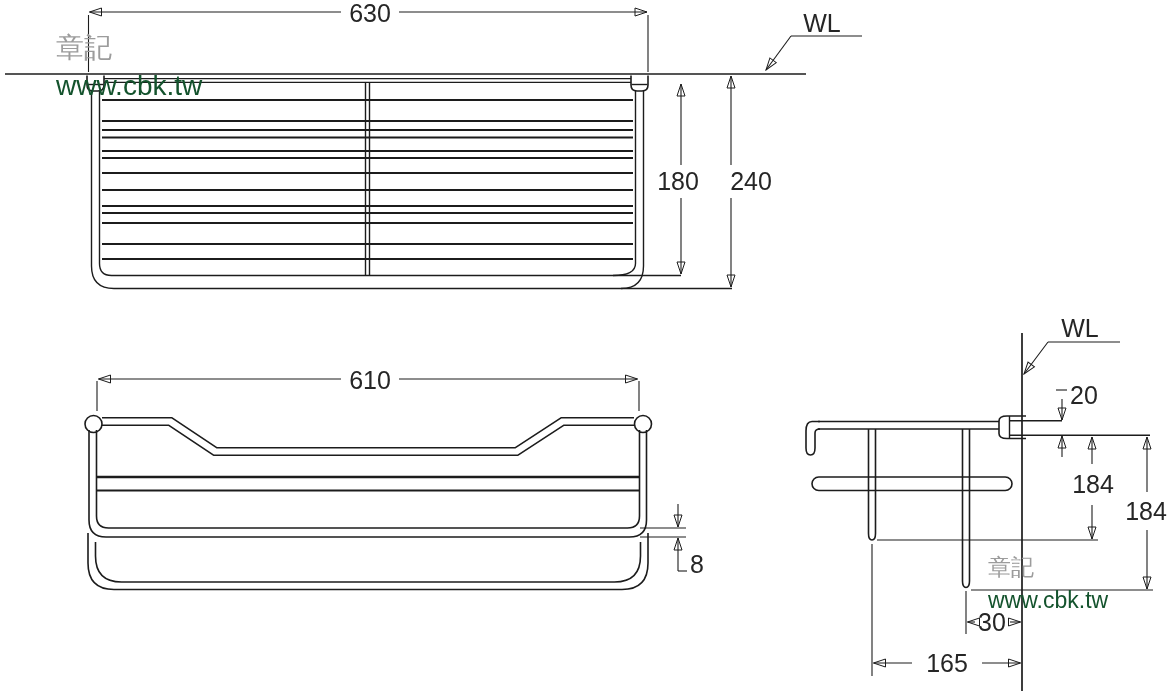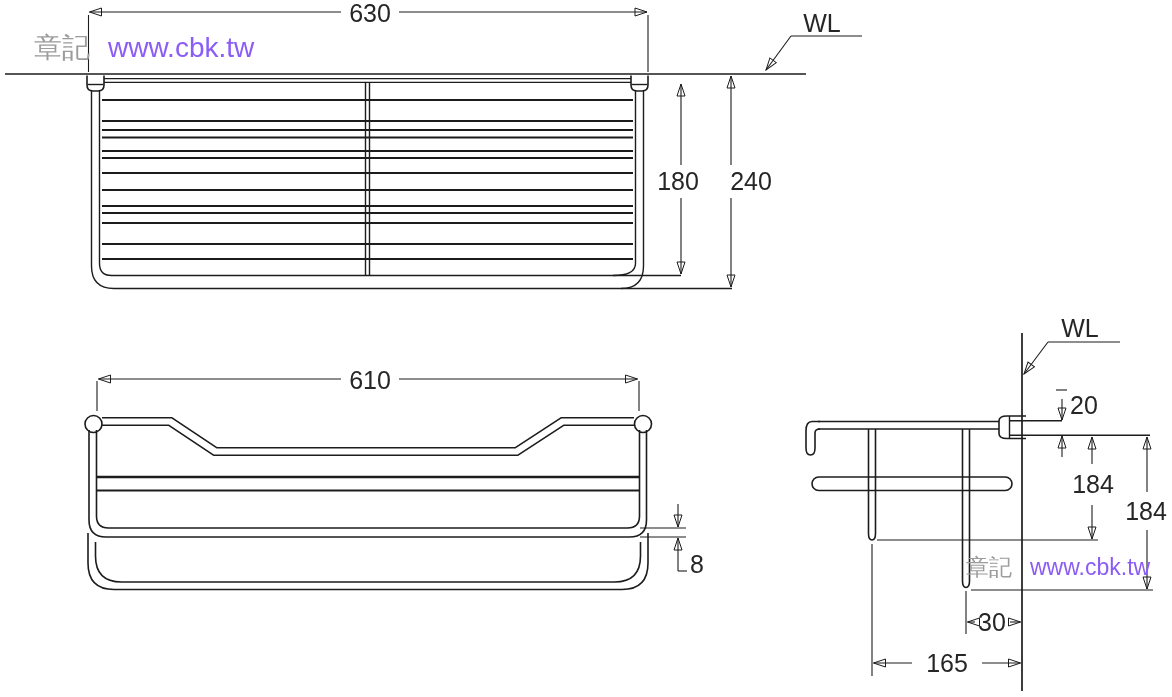--- a/index.html
+++ b/index.html
@@ -7,25 +7,25 @@
     position:relative;width:1172px;height:697px;background:#ffffff;overflow:hidden;
     font-family:"Liberation Sans", sans-serif;
   }
   #linework{position:absolute;left:0;top:0;}
   .lbl{
     position:absolute;transform:translate(-50%,-50%);
     color:#262626;font-size:25px;line-height:1;white-space:nowrap;
     font-family:"Liberation Sans", sans-serif;
   }
   .wm{
-    position:absolute;display:flex;align-items:baseline;gap:18px;white-space:nowrap;
-    font-family:"Liberation Sans", sans-serif;line-height:1;
+    position:absolute;display:flex;align-items:baseline;gap:10px;white-space:nowrap;
+    font-family:"Liberation Sans", sans-serif;line-height:1;flex-direction:column;
   }
   .wm .brand{color:#9c9c9c;}
-  .wm .site{color:#8b5cf6;}
+  .wm .site{color:#14532d;margin-left:22px;}
   .wm-tl{left:34px;top:34px;font-size:28px;}
   .wm-br{left:966px;top:556px;font-size:23px;}
   svg path, svg line, svg circle, svg rect{fill:none;stroke:#1c1c1c;}
   .outline{stroke-width:1.6;}
   .thin{stroke-width:1.4;}
   .wire{stroke-width:2.2;}
   .dark{stroke-width:2.6;}
   .mid{stroke-width:1.8;}
   .dim{stroke-width:1.1;}
   .wall{stroke-width:1.7;}
@@ -165,21 +165,21 @@
 
   <div class="lbl" style="left:370px;top:13px;">630</div>
   <div class="lbl" style="left:822px;top:23px;">WL</div>
   <div class="lbl" style="left:678px;top:181px;">180</div>
   <div class="lbl" style="left:751px;top:181px;">240</div>
 
   <div class="lbl" style="left:370px;top:380px;">610</div>
   <div class="lbl" style="left:697px;top:564px;">8</div>
 
   <div class="lbl" style="left:1080px;top:328px;">WL</div>
-  <div class="lbl" style="left:1084px;top:395px;margin-top:10px;">20</div>
+  <div class="lbl" style="left:1084px;top:395px;">20</div>
   <div class="lbl" style="left:1093px;top:484px;">184</div>
   <div class="lbl" style="left:1146px;top:511px;">184</div>
   <div class="lbl" style="left:992px;top:622px;">30</div>
   <div class="lbl" style="left:947px;top:663px;">165</div>
 
   <div class="wm wm-tl">
     <span class="brand">章記</span>
     <span class="site">www.cbk.tw</span>
   </div>
   <div class="wm wm-br">

